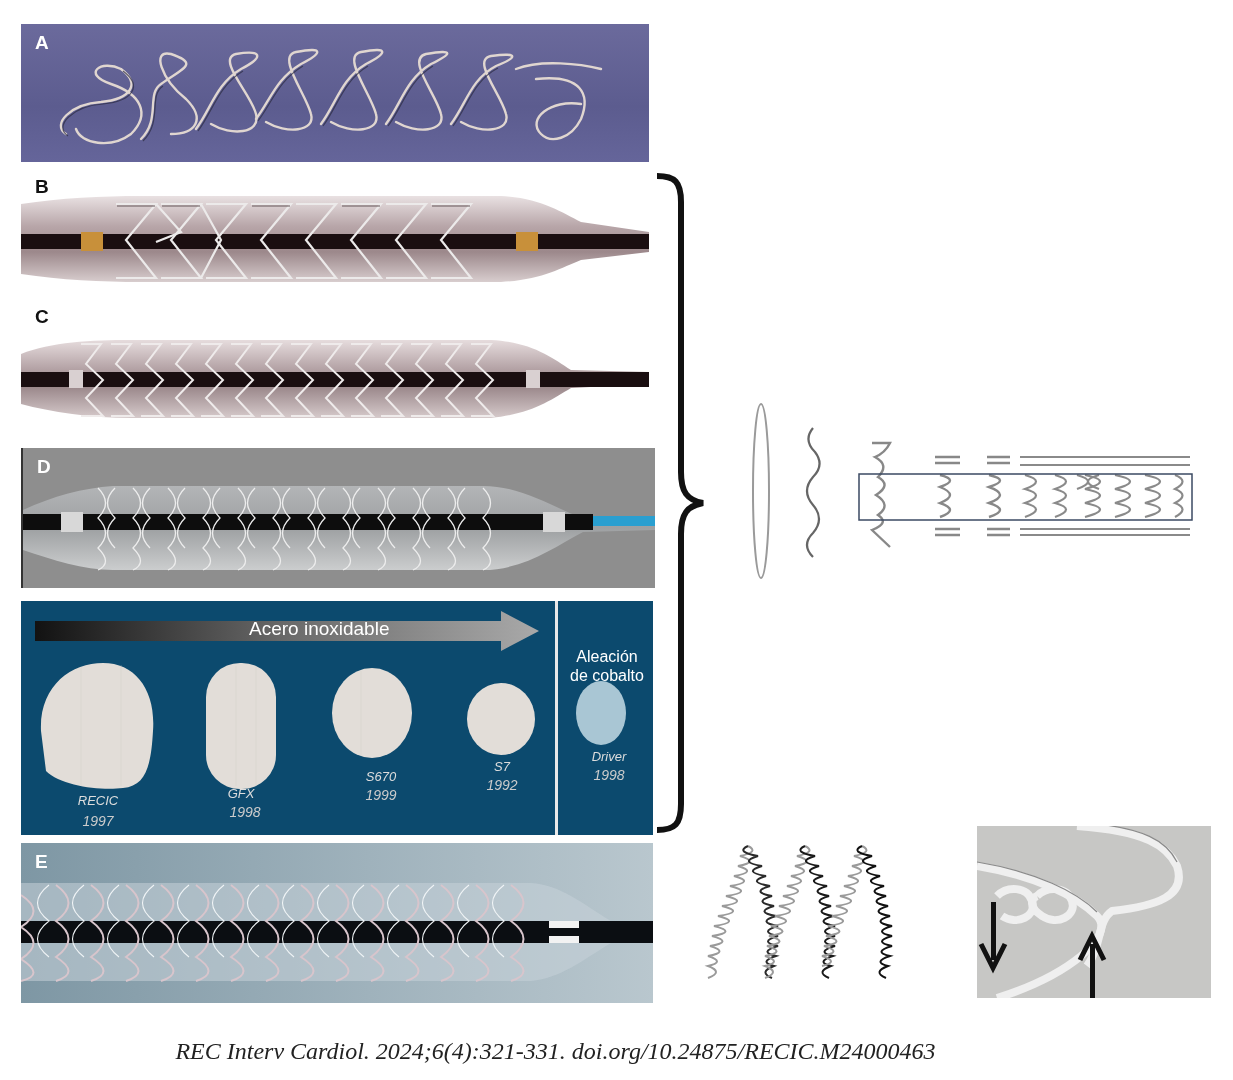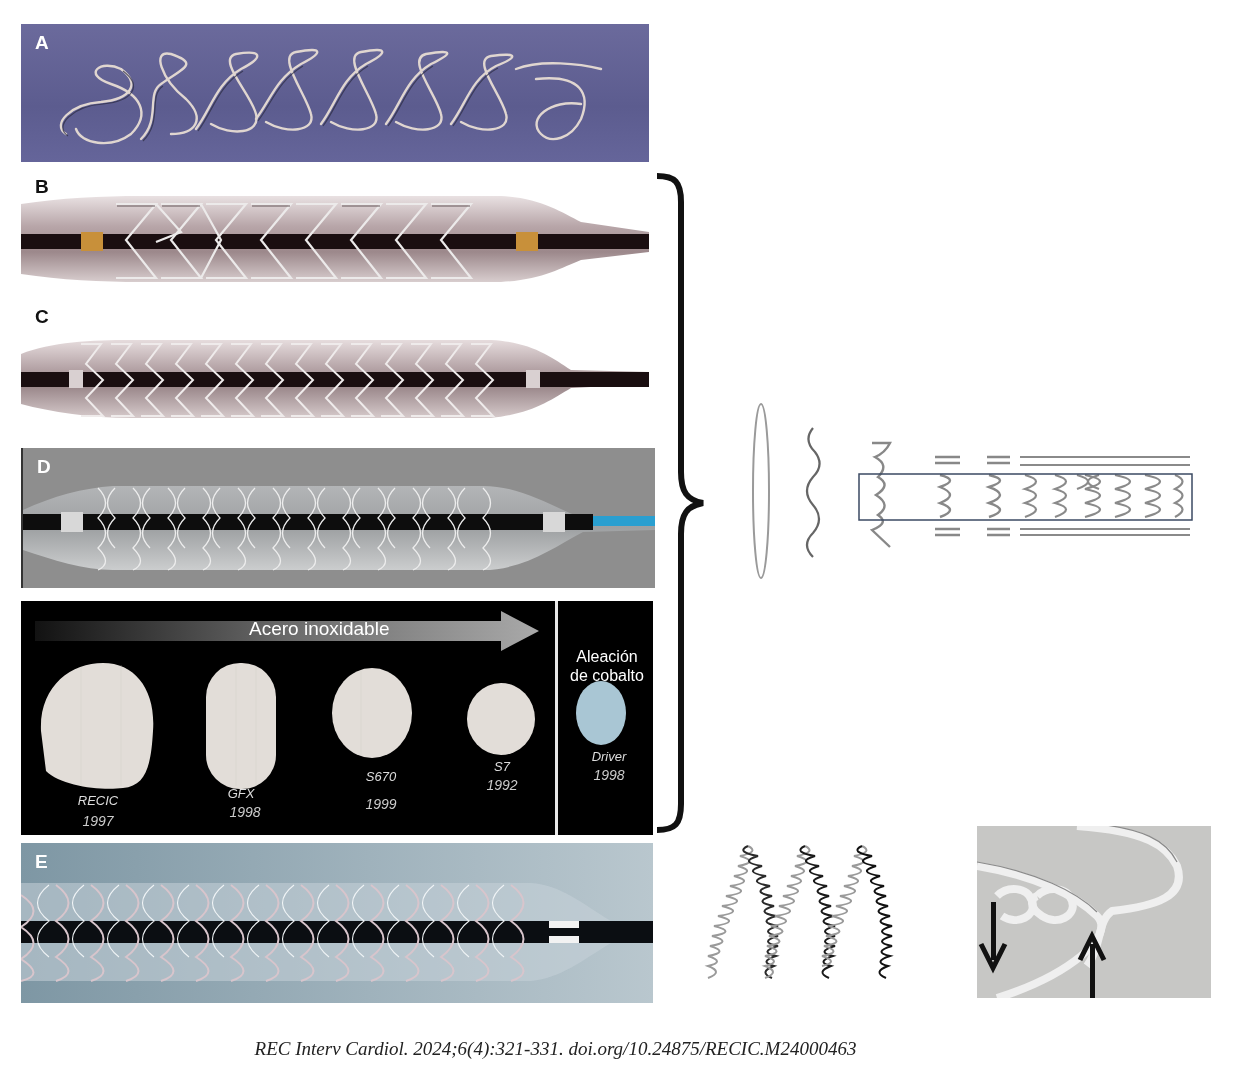--- a/index.html
+++ b/index.html
@@ -9,30 +9,30 @@
   svg { display:block; }
 
   #pA { left:21px; top:24px; width:628px; height:138px; background:linear-gradient(180deg,#6b6a9c 0%,#5c5c8f 60%,#65659a 100%); }
   #pA .plabel { color:#ffffff; }
   #pB { left:21px; top:172px; width:628px; height:122px; background:#ffffff; }
   #pB .plabel { color:#111; left:14px; top:4px; }
   #pC { left:21px; top:302px; width:628px; height:136px; background:#ffffff; }
   #pC .plabel { color:#111; left:14px; top:4px; }
   #pD { left:21px; top:448px; width:632px; height:140px; background:#8e8e8e; border-left:2px solid #333; }
   #pD .plabel { color:#ffffff; }
-  #pStrut { left:21px; top:601px; width:632px; height:234px; background:#000000; }
+  #pStrut { left:21px; top:601px; width:632px; height:234px; background:#0c4a6e; }
   #pE { left:21px; top:843px; width:632px; height:160px; background:linear-gradient(90deg,#7e97a4 0%,#9fb2bc 55%,#b9c7ce 100%); }
   #pE .plabel { color:#ffffff; }
 
   #brace { position:absolute; left:653px; top:172px; width:55px; height:662px; }
   #schematic { position:absolute; left:735px; top:395px; width:470px; height:195px; }
   #springs { position:absolute; left:700px; top:838px; width:220px; height:160px; }
   #closeup { position:absolute; left:977px; top:826px; width:234px; height:172px; background:#c7c7c5; overflow:hidden; }
 
-  .citation { position:absolute; left:0; width:1111px; top:1038px; text-align:center; font-family:"Liberation Serif", serif; font-style:italic; font-size:19px; color:#222; }
+  .citation { position:absolute; left:0; width:1111px; top:1038px; text-align:center; font-family:"Liberation Serif", serif; font-style:italic; font-size:24px; color:#222; }
 
   .strut-arrow-text { position:absolute; left:228px; top:17px; font-size:19px; color:#fff; }
   .strut-sep { position:absolute; left:534px; top:0; width:3px; height:234px; background:#e8e8e8; }
   .cobalt-title { position:absolute; left:540px; top:26px; width:92px; text-align:center; font-size:16px; line-height:19px; color:#fff;margin-top:20px; }
   .strut-name { position:absolute; font-style:italic; font-size:13px; color:#ddd; text-align:center; width:80px; }
   .strut-year { position:absolute; font-style:italic; font-size:14px; color:#ccc; text-align:center; width:80px; }
 </style>
 </head>
 <body>
 
@@ -188,21 +188,21 @@
     <div>de cobalto</div>
   </div>
 
   <span class="strut-name" style="left:37px;top:192px">RECIC</span>
   <span class="strut-year" style="left:37px;top:212px">1997</span>
 
   <span class="strut-name" style="left:180px;top:185px">GFX</span>
   <span class="strut-year" style="left:184px;top:203px">1998</span>
 
   <span class="strut-name" style="left:320px;top:168px">S670</span>
-  <span class="strut-year" style="left:320px;top:195px">1999</span>
+  <span class="strut-year" style="left:320px;top:186px">1999</span>
 
   <span class="strut-name" style="left:441px;top:158px">S7</span>
   <span class="strut-year" style="left:441px;top:176px">1992</span>
 
   <span class="strut-name" style="left:548px;top:148px">Driver</span>
   <span class="strut-year" style="left:548px;top:166px">1998</span>
 </div>
 
 <div class="panel" id="pE">
   <span class="plabel">E</span>

